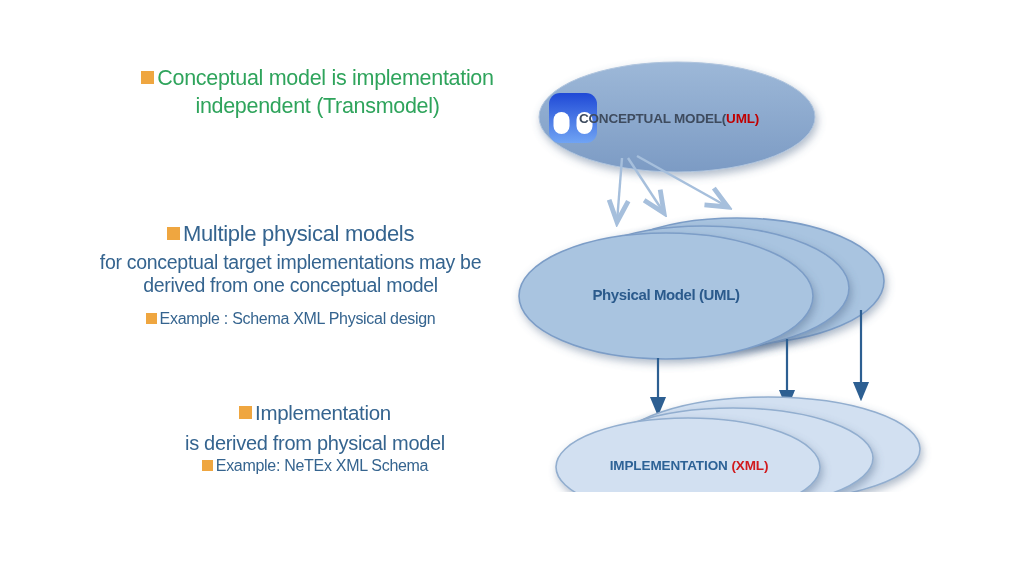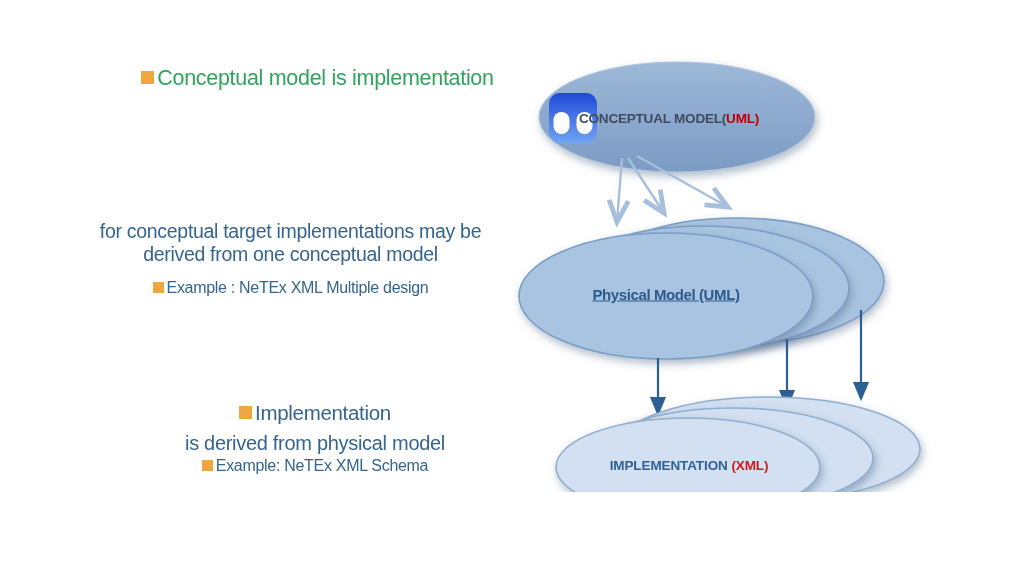--- a/index.html
+++ b/index.html
@@ -25,21 +25,21 @@
   #block-physical .example{font-size:16px;line-height:20px;margin-top:12px;}
   #block-implementation{left:70px;top:400px;width:490px;color:var(--steel,#35648F);}
   #block-implementation .title{font-size:20.5px;line-height:25px;margin-bottom:6px;}
   #block-implementation .body{font-size:20px;line-height:25px;margin-bottom:0;}
   #block-implementation .example{font-size:16px;line-height:20px;}
 
   
   .elabel{position:absolute;transform:translate(-50%,-50%);font-weight:700;text-align:center;white-space:nowrap;}
   #lbl-conceptual{left:669px;top:118px;font-size:13.5px;letter-spacing:-0.2px;color:var(--navy-label,#3E4B5E);}
   #lbl-conceptual .red{color:var(--uml-red,#C00000);}
-  #lbl-physical{left:666px;top:294px;font-size:15px;letter-spacing:-0.4px;line-height:21px;color:var(--phys-blue,#2B5A8C);text-decoration:underline;}
+  #lbl-physical{left:666px;top:294px;font-size:15px;letter-spacing:-0.4px;line-height:21px;color:var(--phys-blue,#2B5A8C);}
   #lbl-physical .red{color:var(--red-bright,#E01B24);}
   #lbl-implementation{left:689px;top:465px;font-size:13.5px;letter-spacing:-0.1px;color:var(--impl-blue,#2D6296);text-align:right;}
   #lbl-implementation .red{color:var(--red,#D11A1E);}
 </style>
 </head>
 <body>
 
 <div id="slide">
 
   <svg id="diagram-svg" viewBox="0 0 1024 576">
@@ -93,31 +93,37 @@
       <ellipse cx="768" cy="449" rx="152" ry="52" filter="url(#softShadow)"></ellipse>
       <ellipse cx="733" cy="458" rx="140" ry="50" filter="url(#softShadow)"></ellipse>
       <ellipse cx="688" cy="467" rx="132" ry="49" filter="url(#softShadow)"></ellipse>
     </g>
   </svg>
 
   <div class="tblock" id="block-conceptual">
     <div class="line">
       <span class="bullet"></span><span>Conceptual model is implementation</span>
     </div>
+    <div class="line">
+      <span>independent (Transmodel)</span>
+    </div>
   </div>
 
   <div class="tblock" id="block-physical">
+    <div class="line title">
+      <span class="bullet"></span><span>Multiple physical models</span>
+    </div>
     <div class="line body">
       <span>for conceptual target implementations may be</span>
     </div>
     <div class="line body">
       <span>derived from one conceptual model</span>
     </div>
     <div class="line example">
-      <span class="bullet sm"></span><span>Example : NeTEx XML Multiple design</span>
+      <span class="bullet sm"></span><span>Example : Schema XML Physical design</span>
     </div>
   </div>
 
   <div class="tblock" id="block-implementation">
     <div class="line title">
       <span class="bullet"></span><span>Implementation</span>
     </div>
     <div class="line body">
       <span>is derived from  physical model</span>
     </div>

